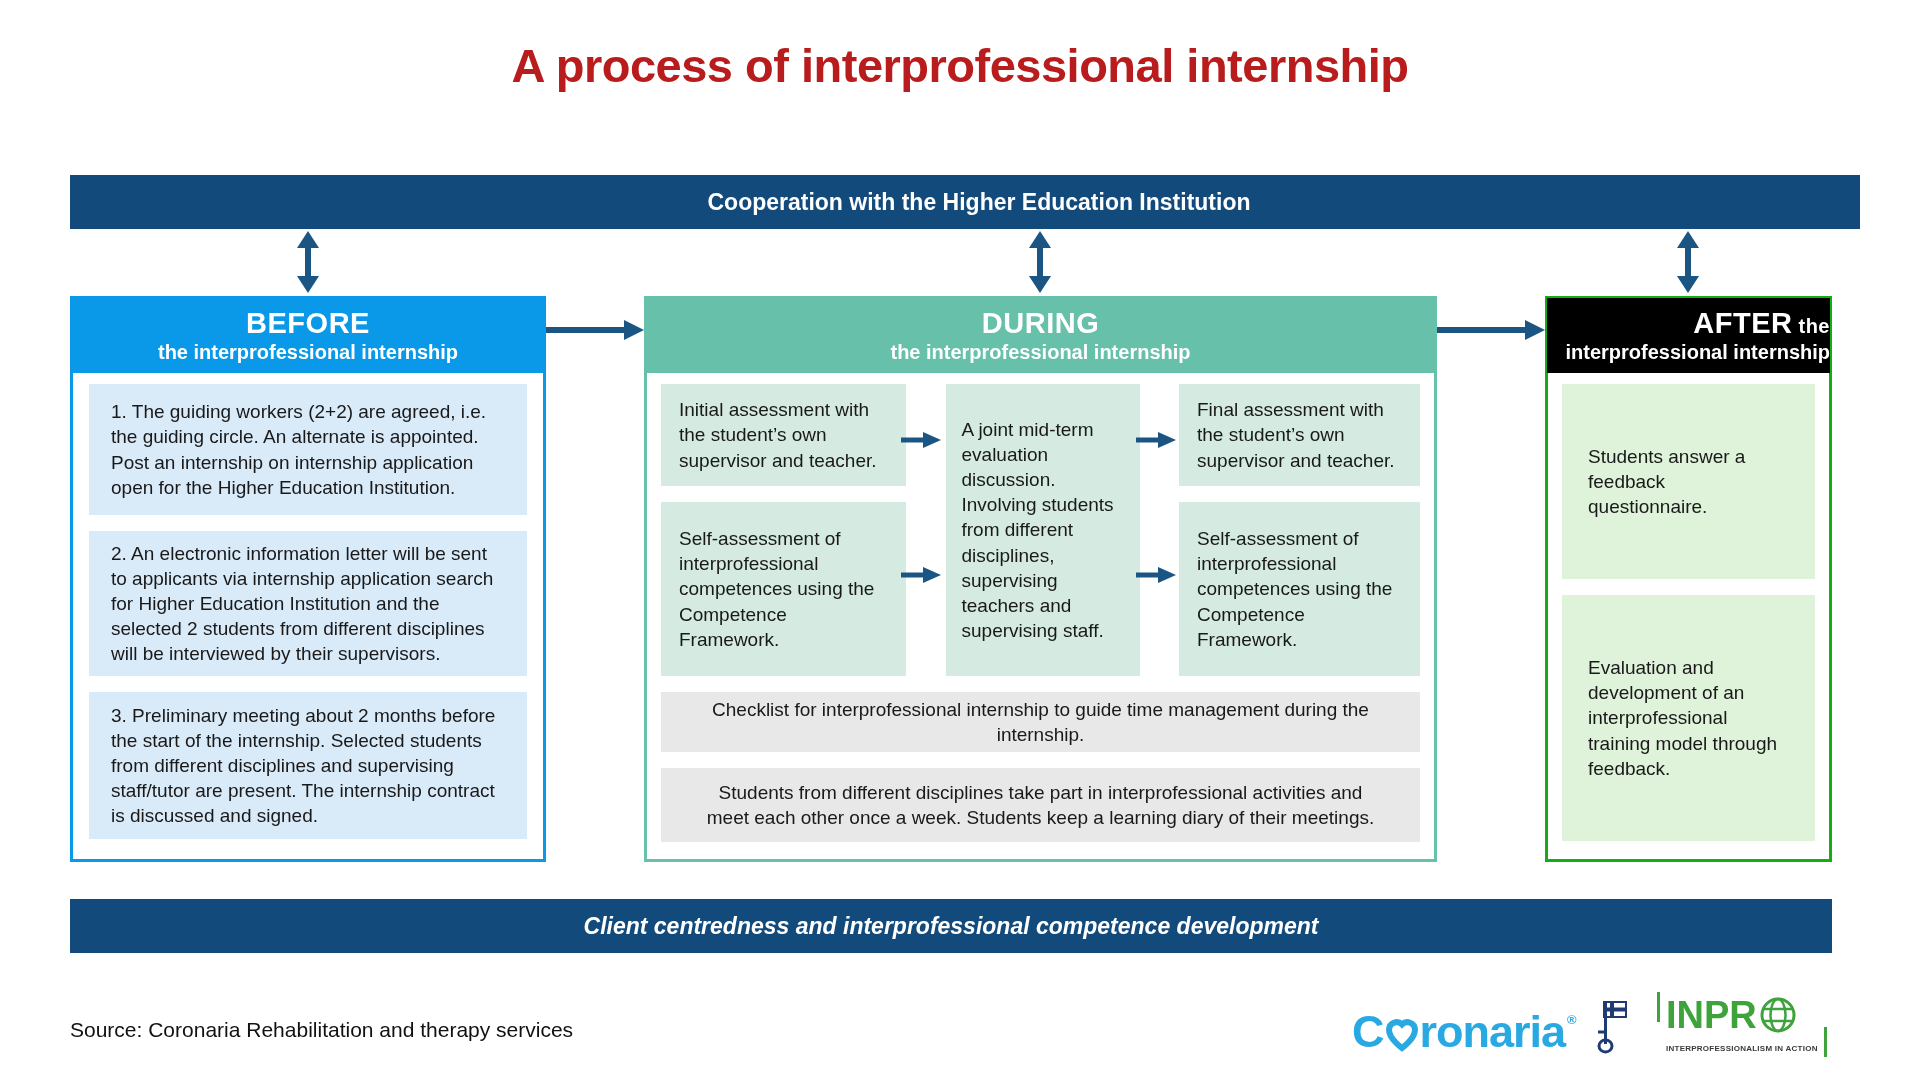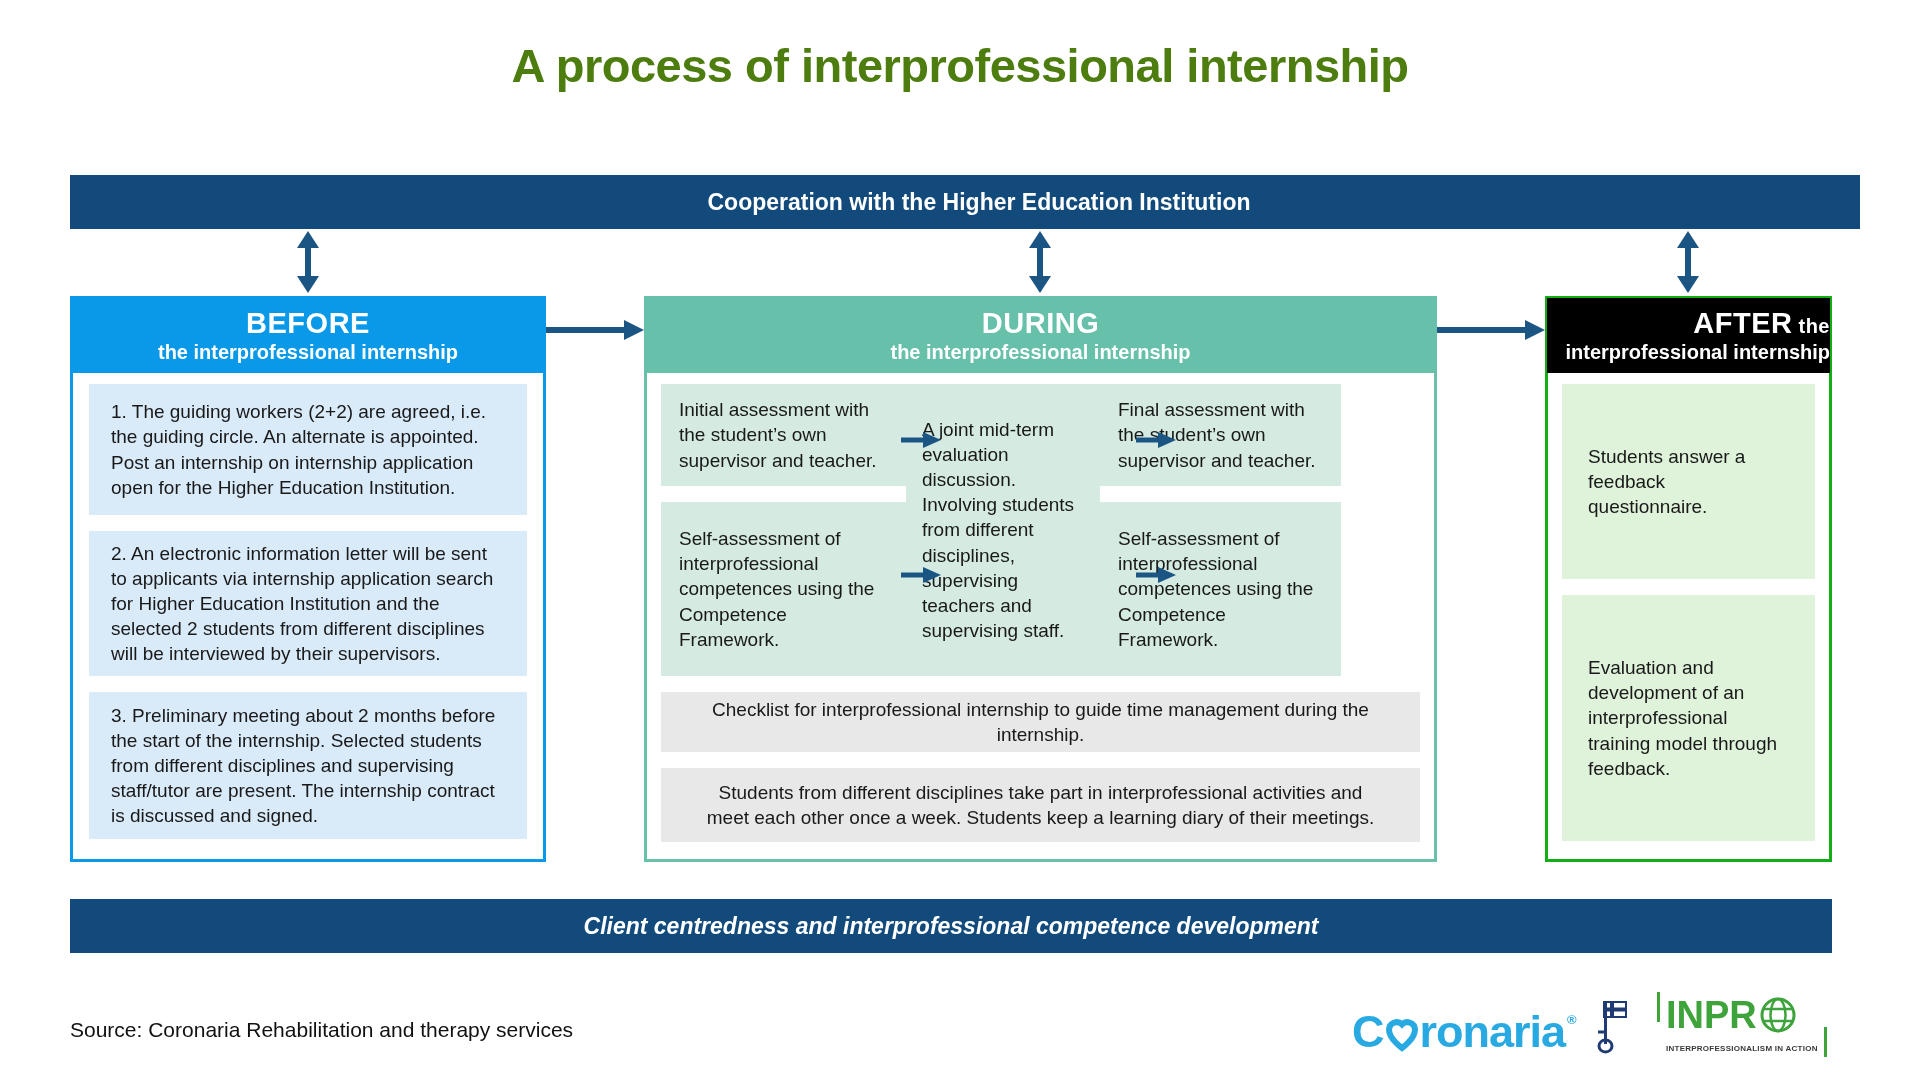--- a/index.html
+++ b/index.html
@@ -1,19 +1,19 @@
 <!DOCTYPE html>
 <html><head>
 <meta charset="utf-8">
 <style>
   html,body{margin:0;padding:0;background:#fff;}
   .canvas{position:relative;width:1920px;height:1080px;background:#fff;overflow:hidden;
           font-family:"Liberation Sans",sans-serif;}
   .page-title{position:absolute;left:0;top:38px;width:100%;text-align:center;
-          font-size:47px;font-weight:bold;color:#4d7c0f;letter-spacing:-0.5px;}
+          font-size:47px;font-weight:bold;color:#b91c1c;letter-spacing:-0.5px;}
   .banner{position:absolute;left:70px;width:1762px;height:54px;background:#114A7B;
           color:#fff;font-weight:bold;font-size:23px;display:flex;align-items:center;justify-content:center;}
   .banner.top{top:175px;padding-left:28px;}
   .banner.bottom{top:899px;font-style:italic;}
   .col{position:absolute;top:296px;height:566px;box-sizing:border-box;border-style:solid;border-width:3px;background:#fff;}
   .col-header{height:75px;box-sizing:border-box;color:#fff;text-align:center;
           display:flex;flex-direction:column;justify-content:center;gap:2px;margin:-1px;}
   .col-title{font-size:29px;font-weight:bold;letter-spacing:0.5px;line-height:1.05;}
   .col-sub{font-size:20px;font-weight:bold;line-height:1.1;}
   .col-title .suffix{font-size:20px;font-weight:bold;}
@@ -21,21 +21,21 @@
   .box{box-sizing:border-box;display:flex;align-items:center;font-size:19px;line-height:1.32;color:#191919;}
   
   .col.before{left:70px;width:476px;border-color:#0999E8;}
   .col.before .col-header{background:#0999E8;}
   .before-body{padding:12px 16px;gap:16px;}
   .box.blue{background:#D9EAF9;padding:0 22px;}
   
   .col.during{left:644px;width:793px;border-color:#67C0AA;}
   .col.during .col-header{background:#67C0AA;}
   .during-body{padding:12px 14px;gap:16px;}
-  .during-flow{display:flex;}
+  .during-flow{display:flex;justify-content:space-between;}
   .flow-col{display:flex;flex-direction:column;gap:16px;}
   .box.mint{background:#D5EBE1;padding:0 18px;}
   .box.gray{background:#E8E8E8;justify-content:center;text-align:center;padding:0 40px;}
   
   .col.after{left:1545px;width:287px;border-color:#13AE13;}
   .col.after .col-header{background:#000000;align-items:flex-end;}
   .after-body{padding:12px 14px;gap:16px;}
   .box.green{background:#DFF2DA;padding:7px 26px;}
   .arrow{position:absolute;}
   .arrow line{stroke:#1B5584;}

